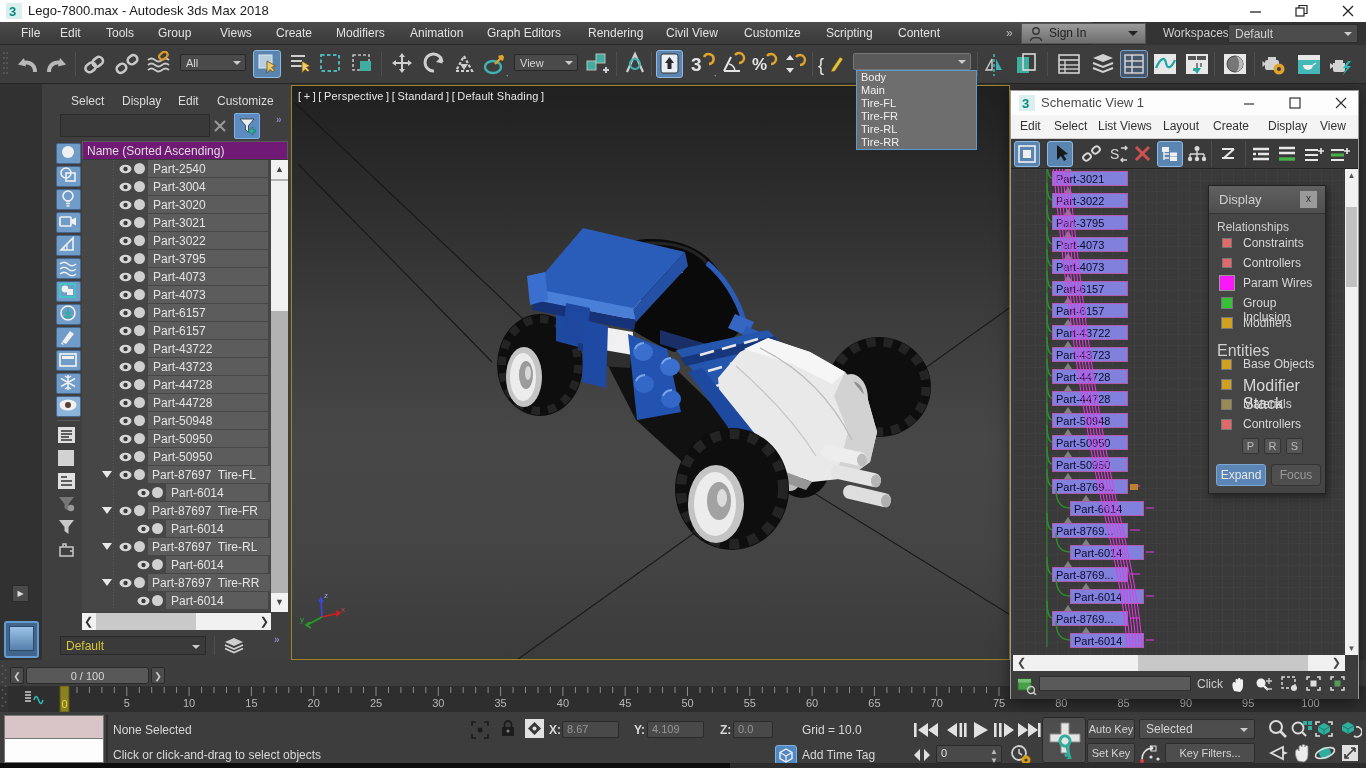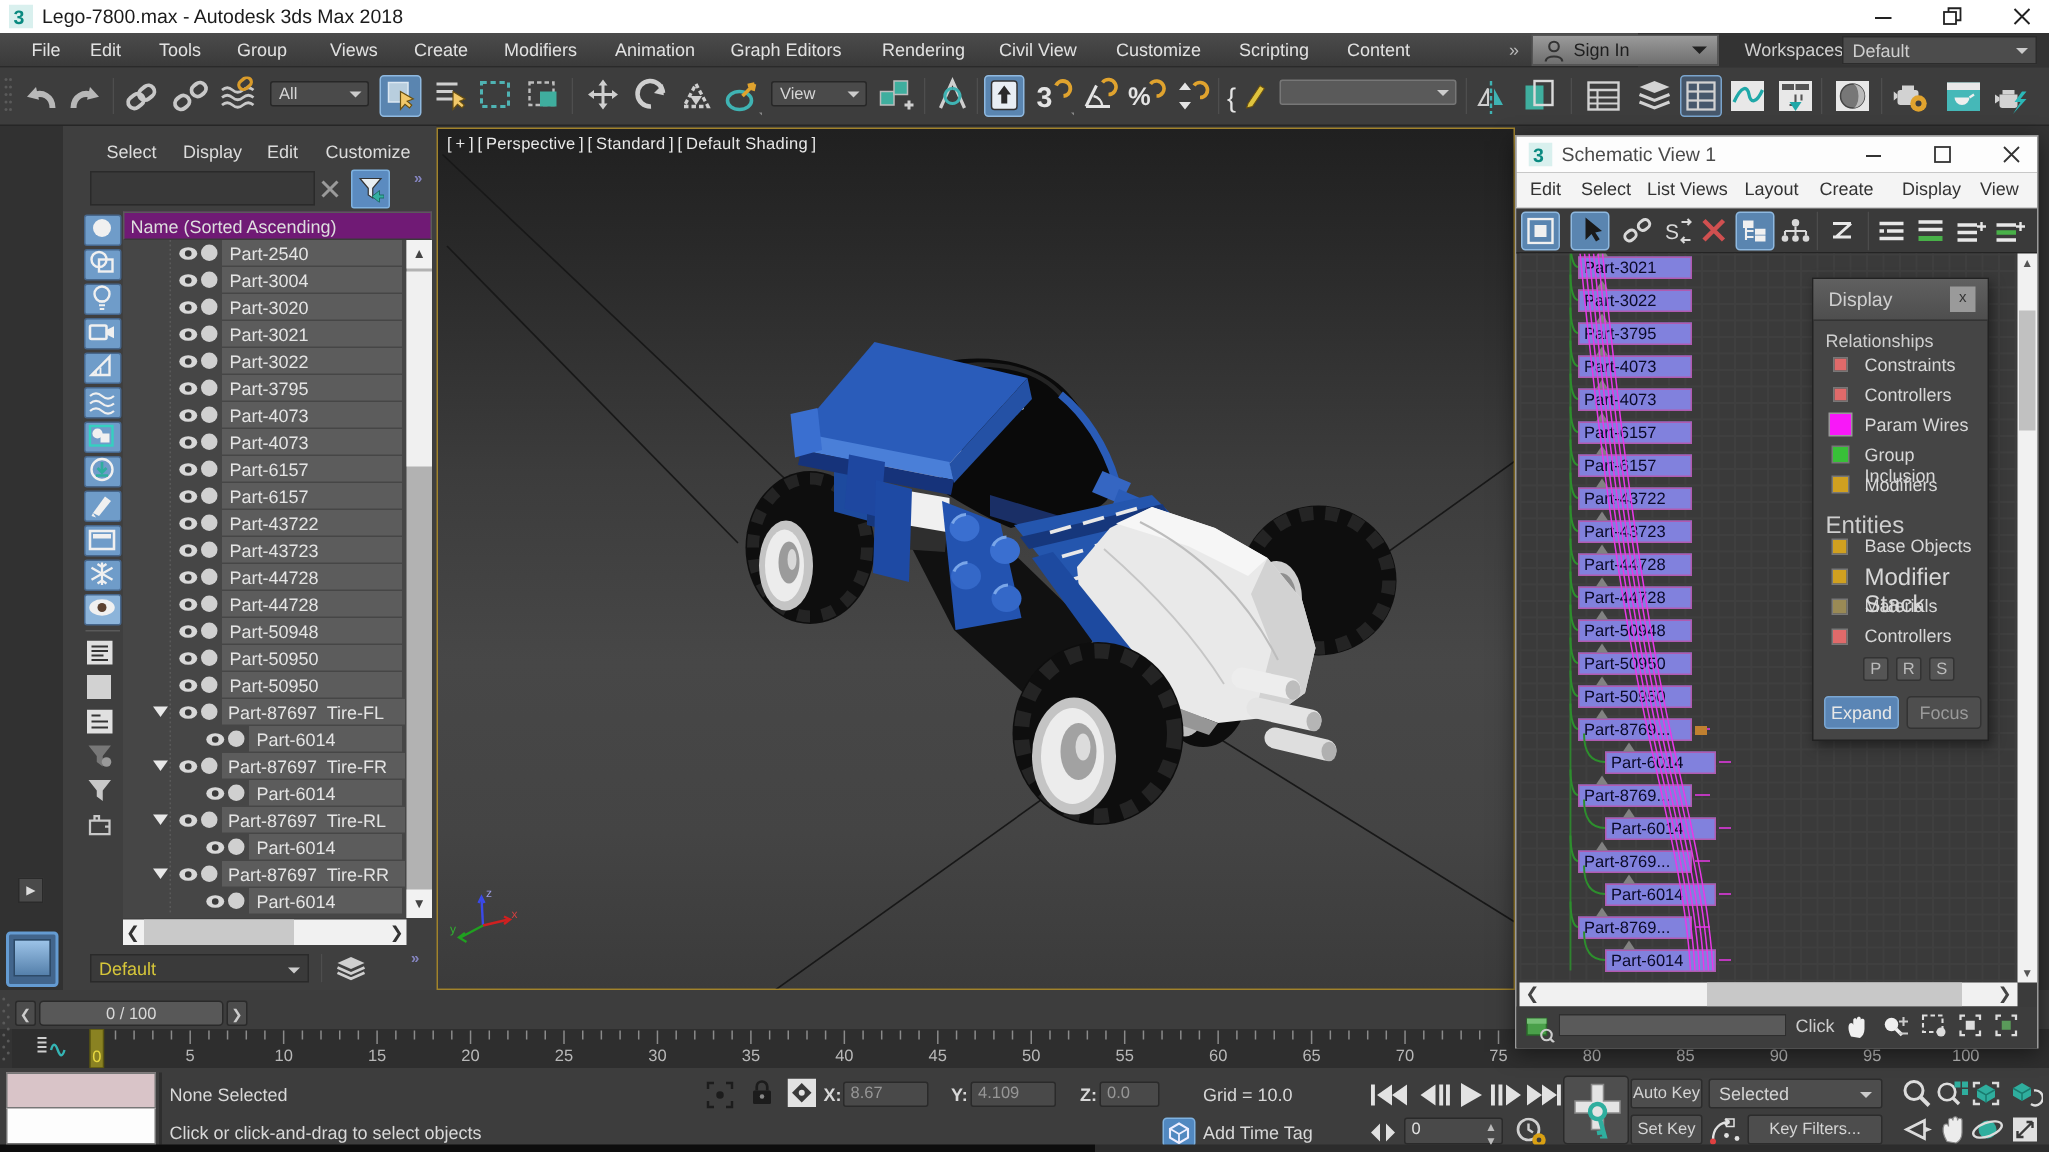--- a/index.html
+++ b/index.html
@@ -1314,13 +1314,21 @@
         </svg>
   <svg class="abs" style="left:318px;top:4px" width="20" height="18">
           <g stroke="#ddd" stroke-width="1.5" fill="none">
             <path d="M2 5 V2 H5 M12 2 H15 V5 M15 12 V15 H12 M5 15 H2 V12"></path>
           </g>
           <rect x="5.5" y="5.5" width="6" height="6" fill="#5a9a5a"></rect>
         </svg>
  </div>
 </div>
 
+<div class="abs" id="ddlist">
+ <div>Body</div>
+      <div>Main</div>
+      <div>Tire-FL</div>
+      <div>Tire-FR</div>
+      <div>Tire-RL</div>
+      <div>Tire-RR</div>
 </div>
+</div>
 
 </body></html>

